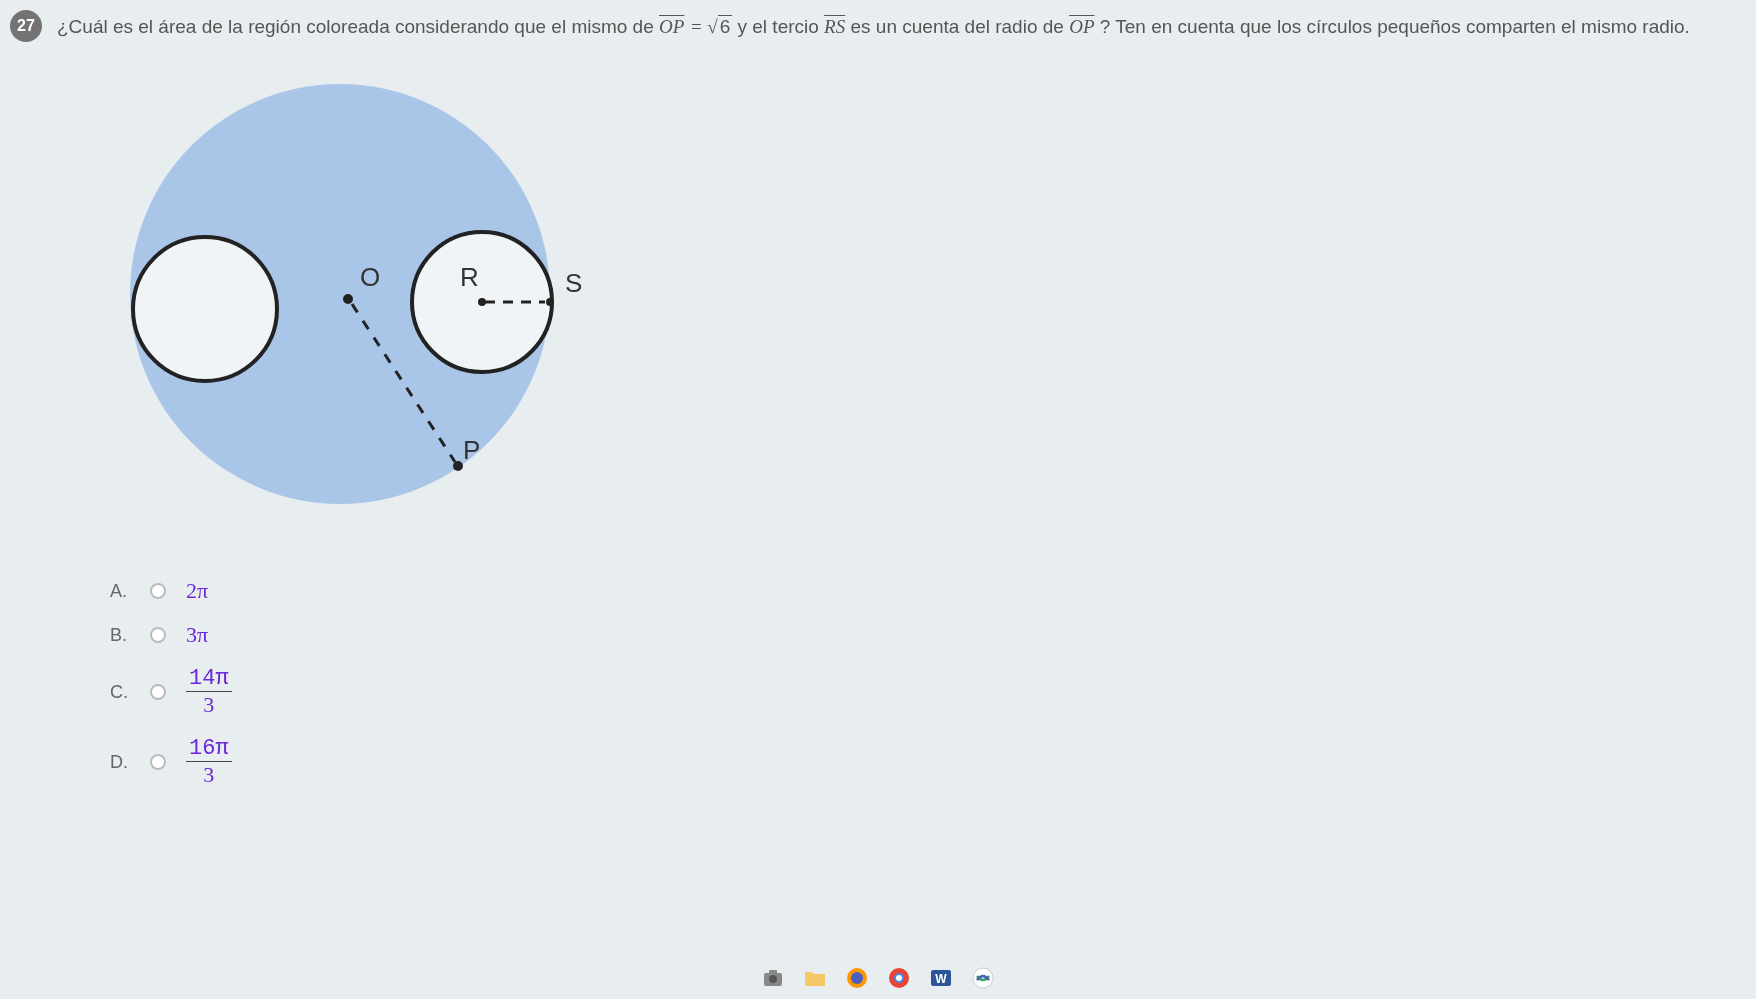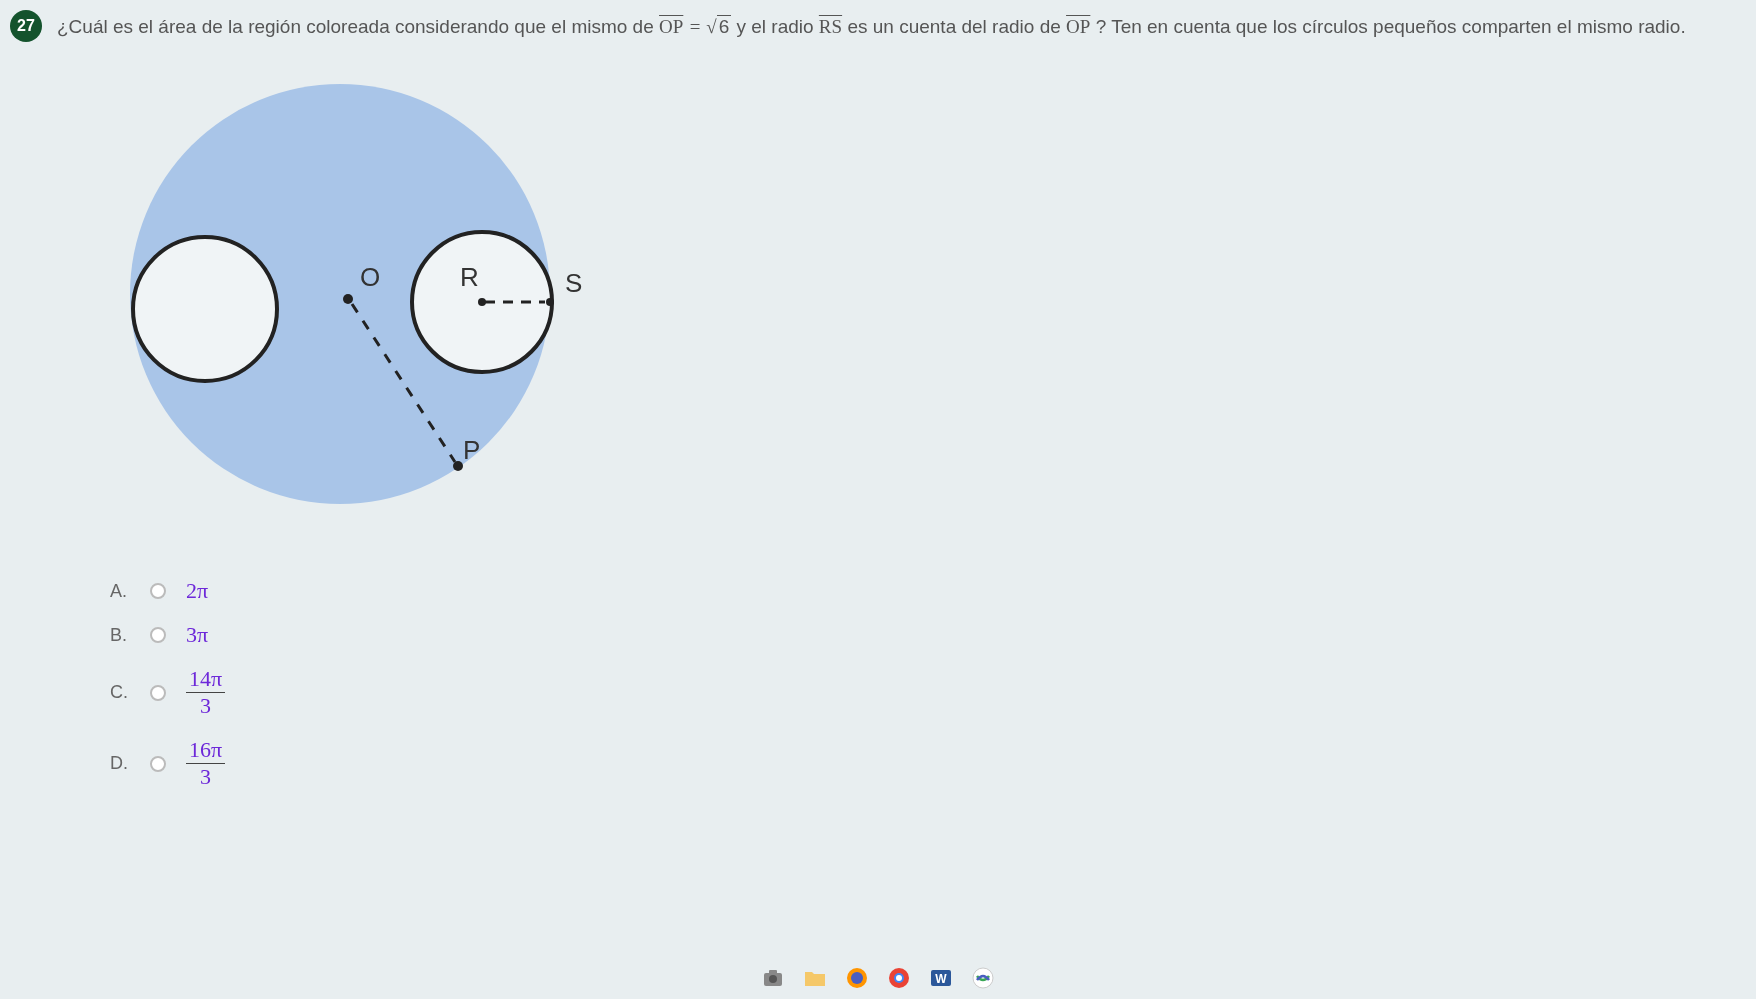--- a/index.html
+++ b/index.html
@@ -15,40 +15,41 @@
       height: 999px;
       position: relative;
     }
     .question-container {
       display: flex;
       align-items: flex-start;
       gap: 15px;
       margin-bottom: 20px;
     }
     .question-number {
-      background: #14532d;
+      background: #737373;
       color: white;
       border-radius: 50%;
       width: 32px;
       height: 32px;
       display: flex;
       align-items: center;
       justify-content: center;
       font-weight: bold;
       font-size: 16px;
       flex-shrink: 0;
     }
     .question-text {
       color: #555;
       font-size: 19px;
       line-height: 1.8;
       font-family: 'Comic Sans MS', cursive, sans-serif;
     }
     .math-overline {
       text-decoration: overline;
+      font-style: italic;
       font-family: 'Times New Roman', serif;
     }
     .math-italic {
       font-style: italic;
       font-family: 'Times New Roman', serif;
     }
     .sqrt-symbol {
       font-family: 'Times New Roman', serif;
     }
     .sqrt-content {
@@ -89,20 +90,21 @@
     }
     .fraction {
       display: inline-flex;
       flex-direction: column;
       align-items: center;
       vertical-align: middle;
     }
     .fraction .num {
       border-bottom: 1.5px solid #444;
       padding: 0 3px;
+      font-family: Liberation Mono, monospace;
     }
     .fraction .den {
       padding: 0 3px;
     }
     .taskbar {
       position: absolute;
       bottom: 0;
       left: 0;
       right: 0;
       height: 42px;
@@ -123,21 +125,21 @@
 </head>
 <body>
 
 <div class="question-container">
   <div class="question-number">27</div>
   <div class="question-text">
     <span>¿Cuál es el área de la región coloreada considerando que el mismo de </span>
     <span class="math-overline">OP</span>
     <span class="math-italic"> = </span>
     <span class="sqrt-symbol">√</span><span class="sqrt-content">6</span>
-    <span> y el radio </span>
+    <span> y el tercio </span>
     <span class="math-overline">RS</span>
     <span> es un cuenta del radio de </span>
     <span class="math-overline">OP</span>
     <span>? Ten en cuenta que los círculos pequeños comparten el mismo radio.</span>
   </div>
 </div>
 
 <div class="diagram-container">
   <svg width="500" height="480" viewBox="0 0 500 480">
 

